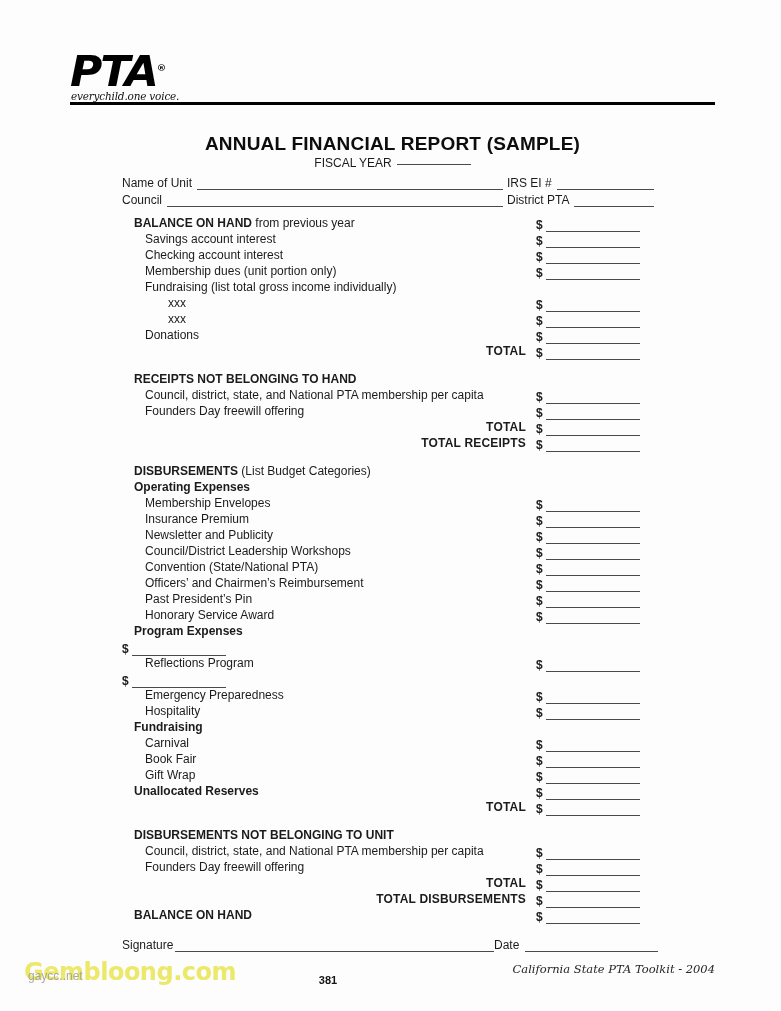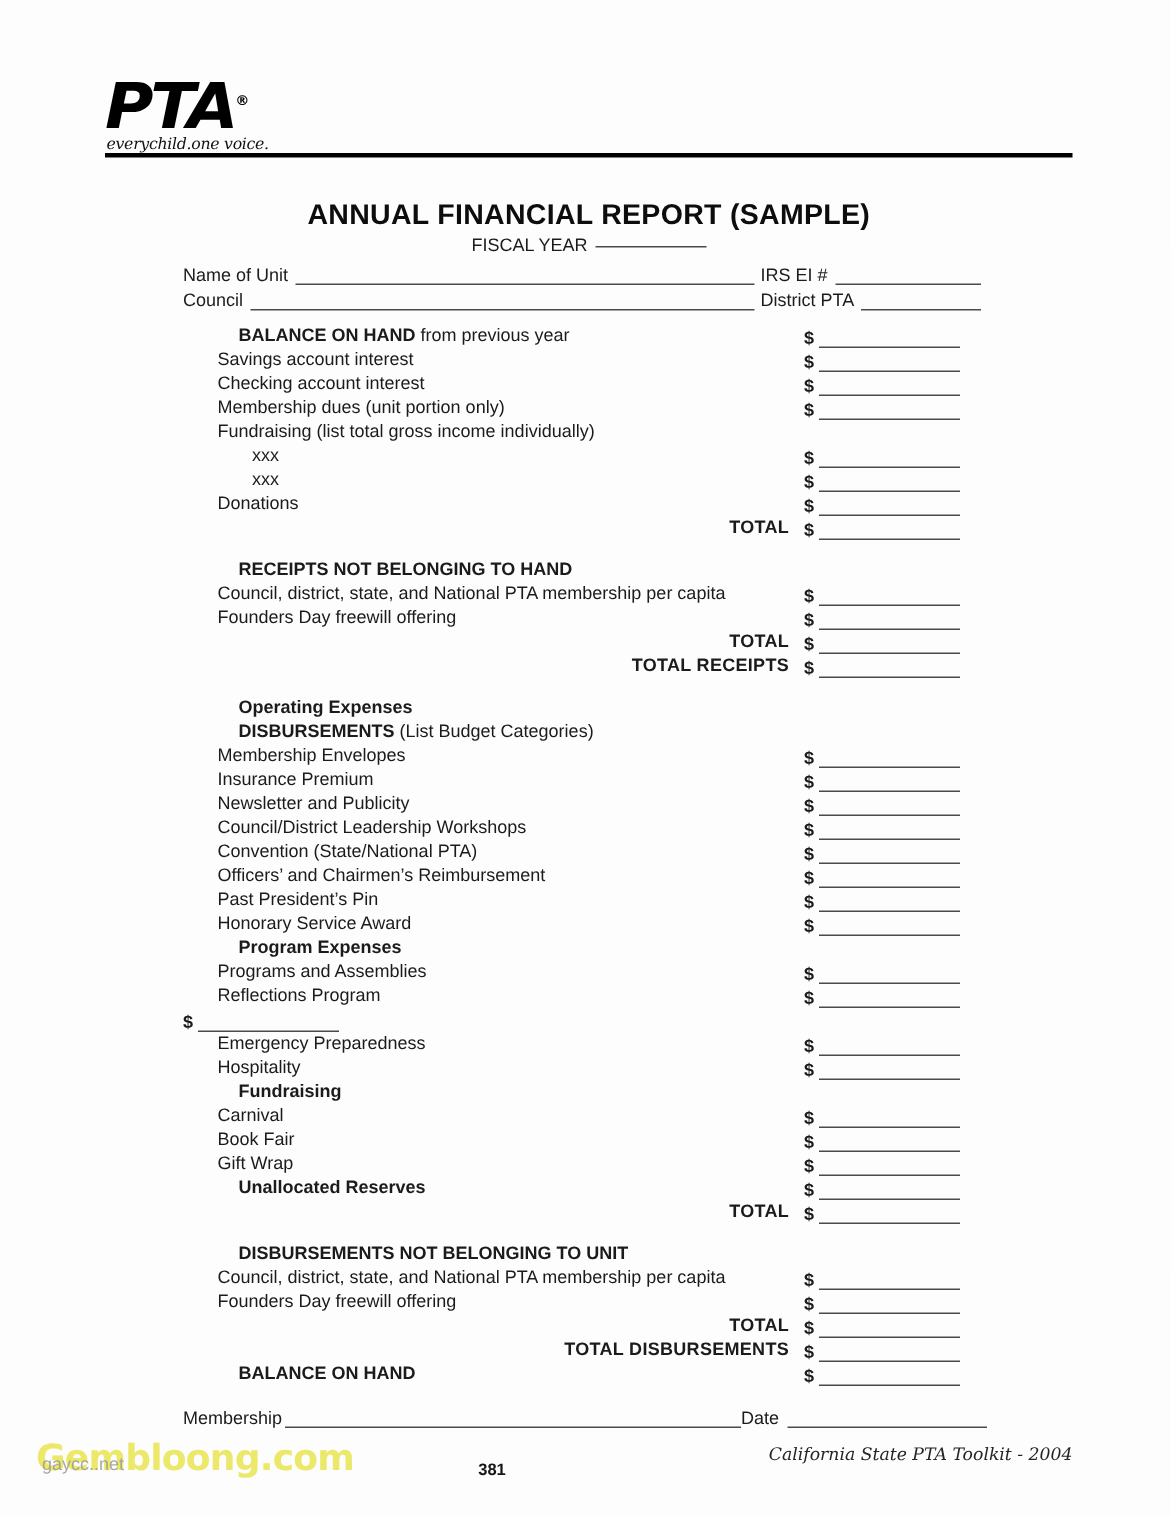--- a/index.html
+++ b/index.html
@@ -145,21 +145,21 @@
     white-space: nowrap;
     overflow: hidden;
     padding-bottom: 1px;
   }
   .label.right {
     text-align: right;
     padding-right: 10px;
     font-weight: bold;
     letter-spacing: 0.2px;
   }
-  .ind0 { padding-left: 12px; margin-left: 25px; }
+  .ind0 { padding-left: 12px; }
   .ind1 { padding-left: 23px; }
   .ind2 { padding-left: 46px; }
   .bold { font-weight: bold; }
   .money {
     flex: 0 0 122px;
     display: flex;
     align-items: flex-end;
   }
   .money .dollar {
     font-weight: bold;
@@ -382,34 +382,34 @@
           <div class="label ind0 right"><span class="bold">TOTAL RECEIPTS</span></div>
           <div class="money">
             <span class="dollar">$</span>
             <span class="rule"></span>
           </div>
         </div>
       </div>
       <div class="row spacer"></div>
       <div>
         <div class="row">
+          <div class="label ind0"><span class="bold">DISBURSEMENTS</span><span> (List Budget Categories)</span></div>
+          <div class="money empty">
+            <span class="dollar">$</span>
+            <span class="rule"></span>
+          </div>
+        </div>
+        <div class="row">
           <div class="label ind0"><span class="bold">Operating Expenses</span></div>
           <div class="money empty">
             <span class="dollar">$</span>
             <span class="rule"></span>
           </div>
         </div>
         <div class="row">
-          <div class="label ind0"><span class="bold">DISBURSEMENTS</span><span> (List Budget Categories)</span></div>
-          <div class="money empty">
-            <span class="dollar">$</span>
-            <span class="rule"></span>
-          </div>
-        </div>
-        <div class="row">
           <div class="label ind1"><span>Membership Envelopes</span></div>
           <div class="money">
             <span class="dollar">$</span>
             <span class="rule"></span>
           </div>
         </div>
         <div class="row">
           <div class="label ind1"><span>Insurance Premium</span></div>
           <div class="money">
             <span class="dollar">$</span>
@@ -459,21 +459,20 @@
           </div>
         </div>
         <div class="row">
           <div class="label ind0"><span class="bold">Program Expenses</span></div>
           <div class="money empty">
             <span class="dollar">$</span>
             <span class="rule"></span>
           </div>
         </div>
         <div class="row">
-          <div class="label ind1"><span>Programs and Assemblies</span></div>
           <div class="money">
             <span class="dollar">$</span>
             <span class="rule"></span>
           </div>
         </div>
         <div class="row">
           <div class="label ind1"><span>Reflections Program</span></div>
           <div class="money">
             <span class="dollar">$</span>
             <span class="rule"></span>
@@ -585,21 +584,21 @@
             <span class="dollar">$</span>
             <span class="rule"></span>
           </div>
         </div>
       </div>
     </div>
 
   <div class="sig-block">
     <div class="sig-row">
       <div class="sig-left">
-        <span>Membership</span>
+        <span>Signature</span>
         <span class="sig-rule"></span>
       </div>
       <div class="sig-right">
         <span>Date</span>
         <span class="sig-rule date"></span>
       </div>
     </div>
   </div>
 
   <div class="page-number">381</div>

